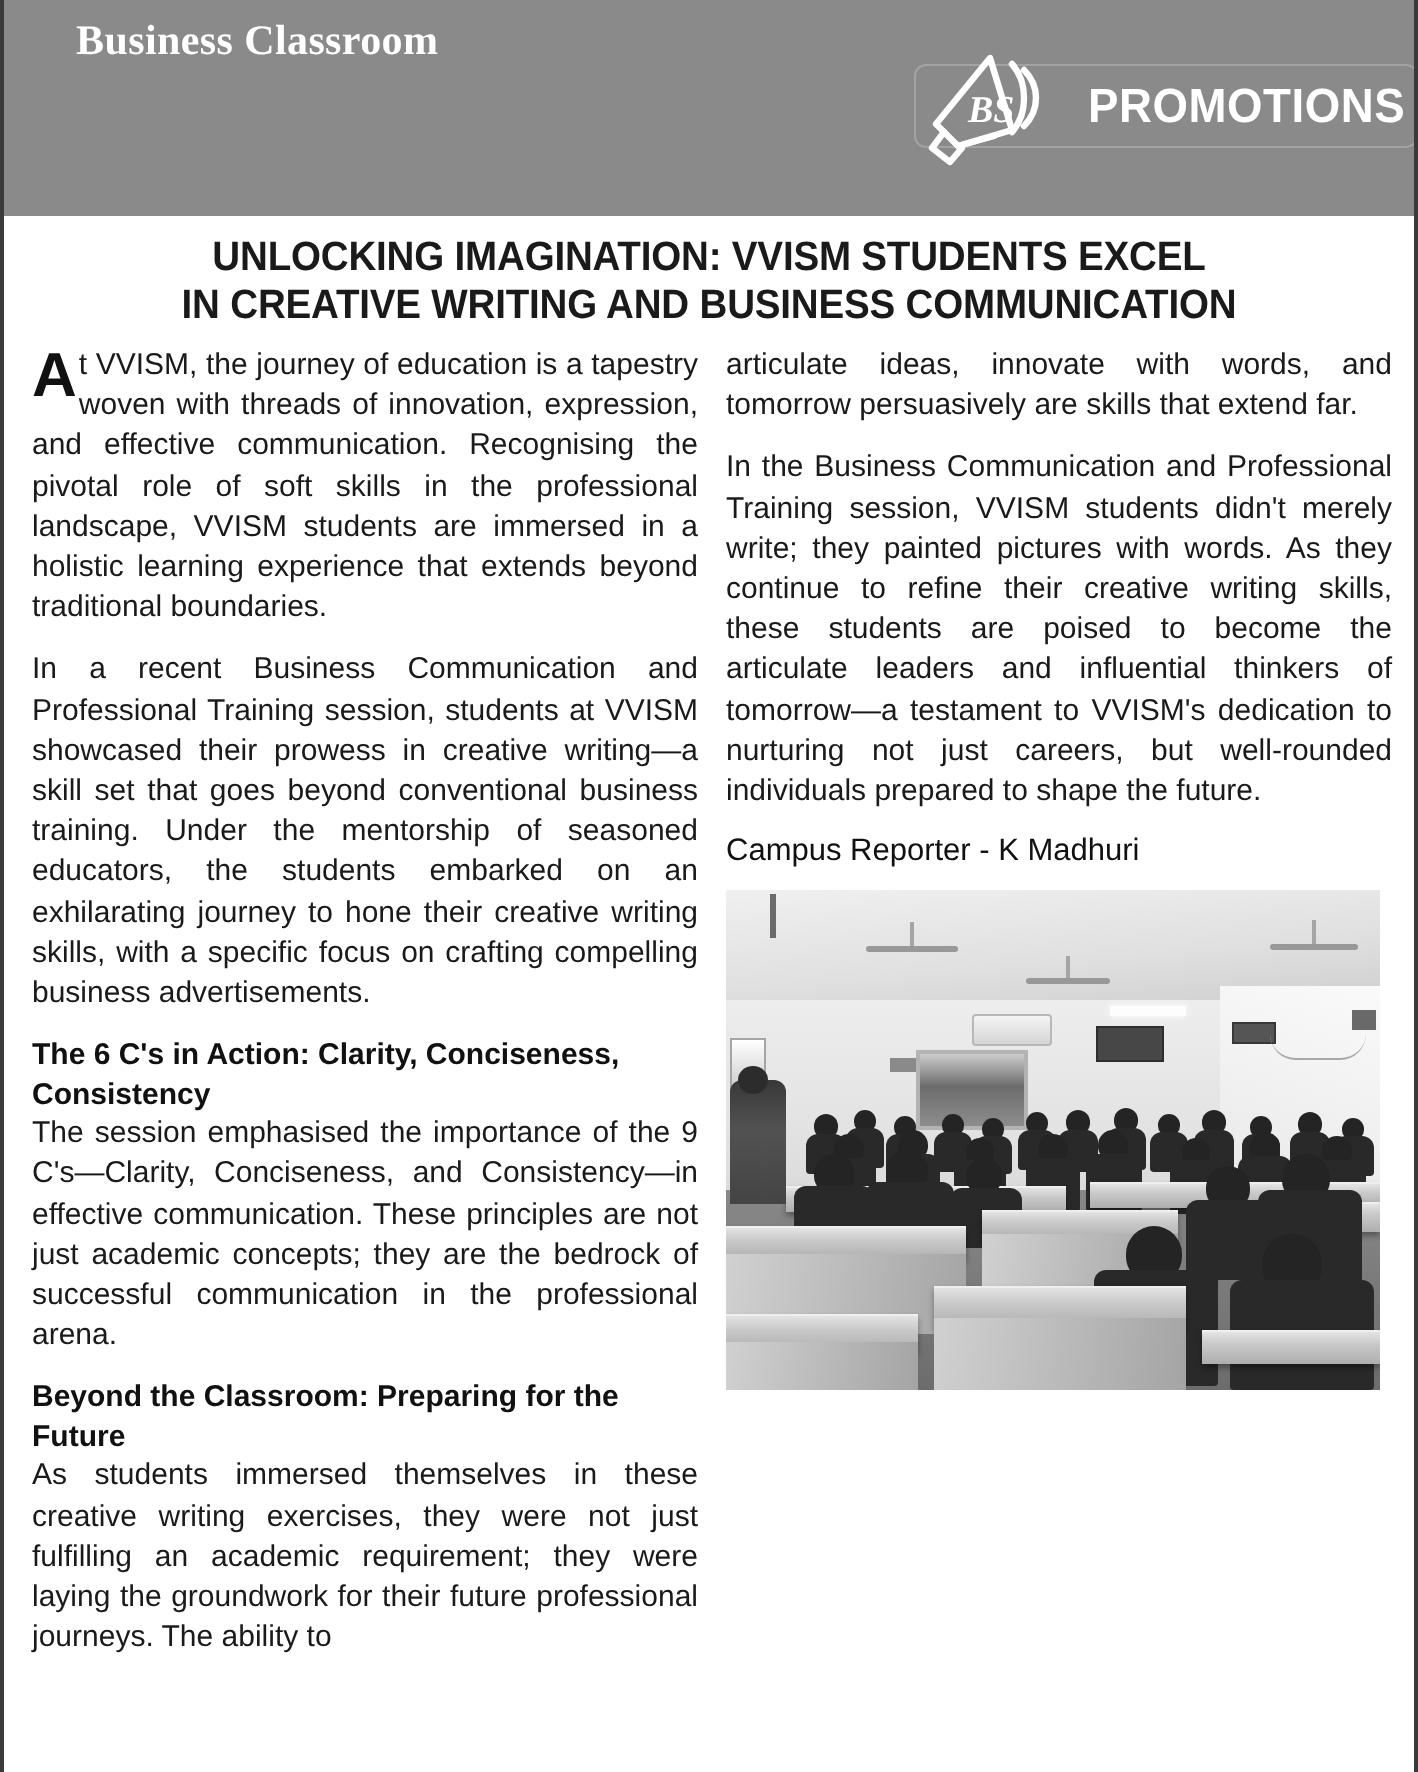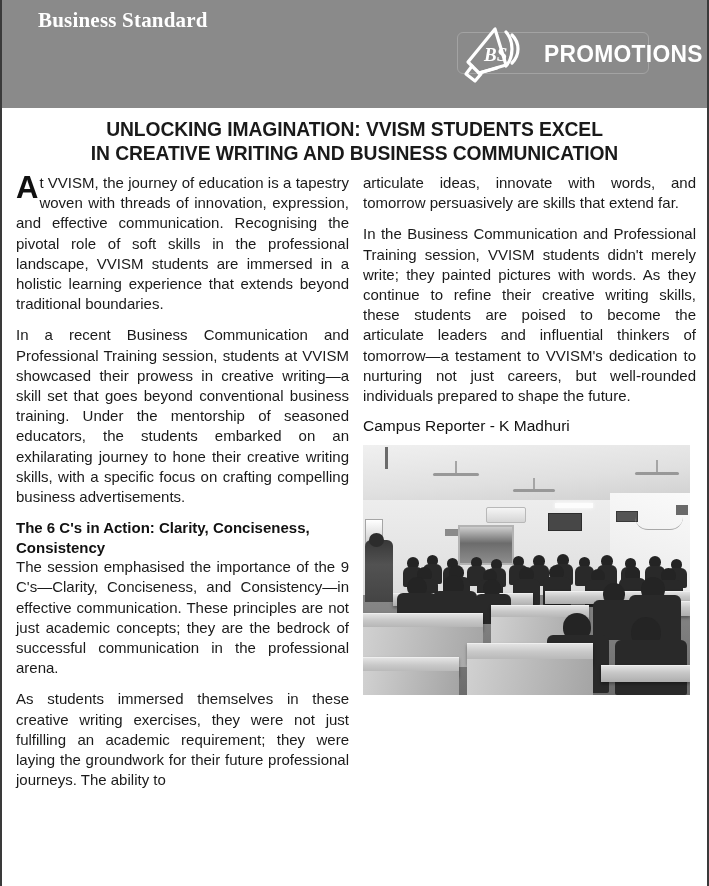--- a/index.html
+++ b/index.html
@@ -94,21 +94,21 @@
     color: #1a1a1a;
     letter-spacing: -1px;
     transform: scaleX(0.9);
   }
 
   
   .bs-promotions {
     position: absolute;
     left: 455px;
     top: 32px;
-    width: 192px;
+    width: 252px;
     height: 42px;
     border: 1px solid #a3a3a3;
     border-radius: 6px;
     box-sizing: border-box;
   }
   .bs-mega {
     position: absolute;
     left: -10px;
     top: -14px;
     width: 96px;
@@ -293,21 +293,21 @@
   
   .col-right-photo-wrap { margin-top: 2px; }
 </style>
 </head>
 <body>
 
 <div class="page">
 
   <div class="masthead">
 
-    <div class="brand-title">Business Standard</div>
+    <div class="brand-title">Business Classroom</div>
 
 
     <div class="bs-promotions">
       <svg class="bs-mega" viewBox="0 0 96 72">
         <g fill="none" stroke="#ffffff" stroke-width="3.2" stroke-linejoin="round" stroke-linecap="round">
           <path d="M47 10 L20 43 L31 54 L58 46 Z"></path>
           <path d="M24 47 L18 55 L27 62 L33 55"></path>
           <path d="M31 54 L49 49"></path>
           <path d="M58 13 C66 22, 66 38, 58 47"></path>
           <path d="M64 16 C72 24, 72 36, 64 44"></path>
@@ -323,20 +323,21 @@
     <span class="hl-line">IN CREATIVE WRITING AND BUSINESS COMMUNICATION</span>
   </div>
 
   <div class="columns">
 
     <div class="col">
       <p class="body dropcap">At VVISM, the journey of education is a tapestry woven with threads of innovation, expression, and effective communication. Recognising the pivotal role of soft skills in the professional landscape, VVISM students are immersed in a holistic learning experience that extends beyond traditional boundaries.</p>
       <p class="body">In a recent Business Communication and Professional Training session, students at VVISM showcased their prowess in creative writing—a skill set that goes beyond conventional business training. Under the mentorship of seasoned educators, the students embarked on an exhilarating journey to hone their creative writing skills, with a specific focus on crafting compelling business advertisements.</p>
       <h3 class="subhead">The 6 C's in Action: Clarity, Conciseness, Consistency</h3>
       <p class="body">The session emphasised the importance of the 9 C's—Clarity, Conciseness, and Consistency—in effective communication. These principles are not just academic concepts; they are the bedrock of successful communication in the professional arena.</p>
+      <h3 class="subhead">Beyond the Classroom: Preparing for the Future</h3>
       <p class="body tight">As students immersed themselves in these creative writing exercises, they were not just fulfilling an academic requirement; they were laying the groundwork for their future professional journeys. The ability to</p>
     </div>
 
     <div class="col">
       <p class="body">articulate ideas, innovate with words, and tomorrow persuasively are skills that extend far.</p>
       <p class="body">In the Business Communication and Professional Training session, VVISM students didn't merely write; they painted pictures with words. As they continue to refine their creative writing skills, these students are poised to become the articulate leaders and influential thinkers of tomorrow—a testament to VVISM's dedication to nurturing not just careers, but well-rounded individuals prepared to shape the future.</p>
       <div class="byline">Campus Reporter - K Madhuri</div>
 
       <div class="col-right-photo-wrap">
         <div class="photo">

